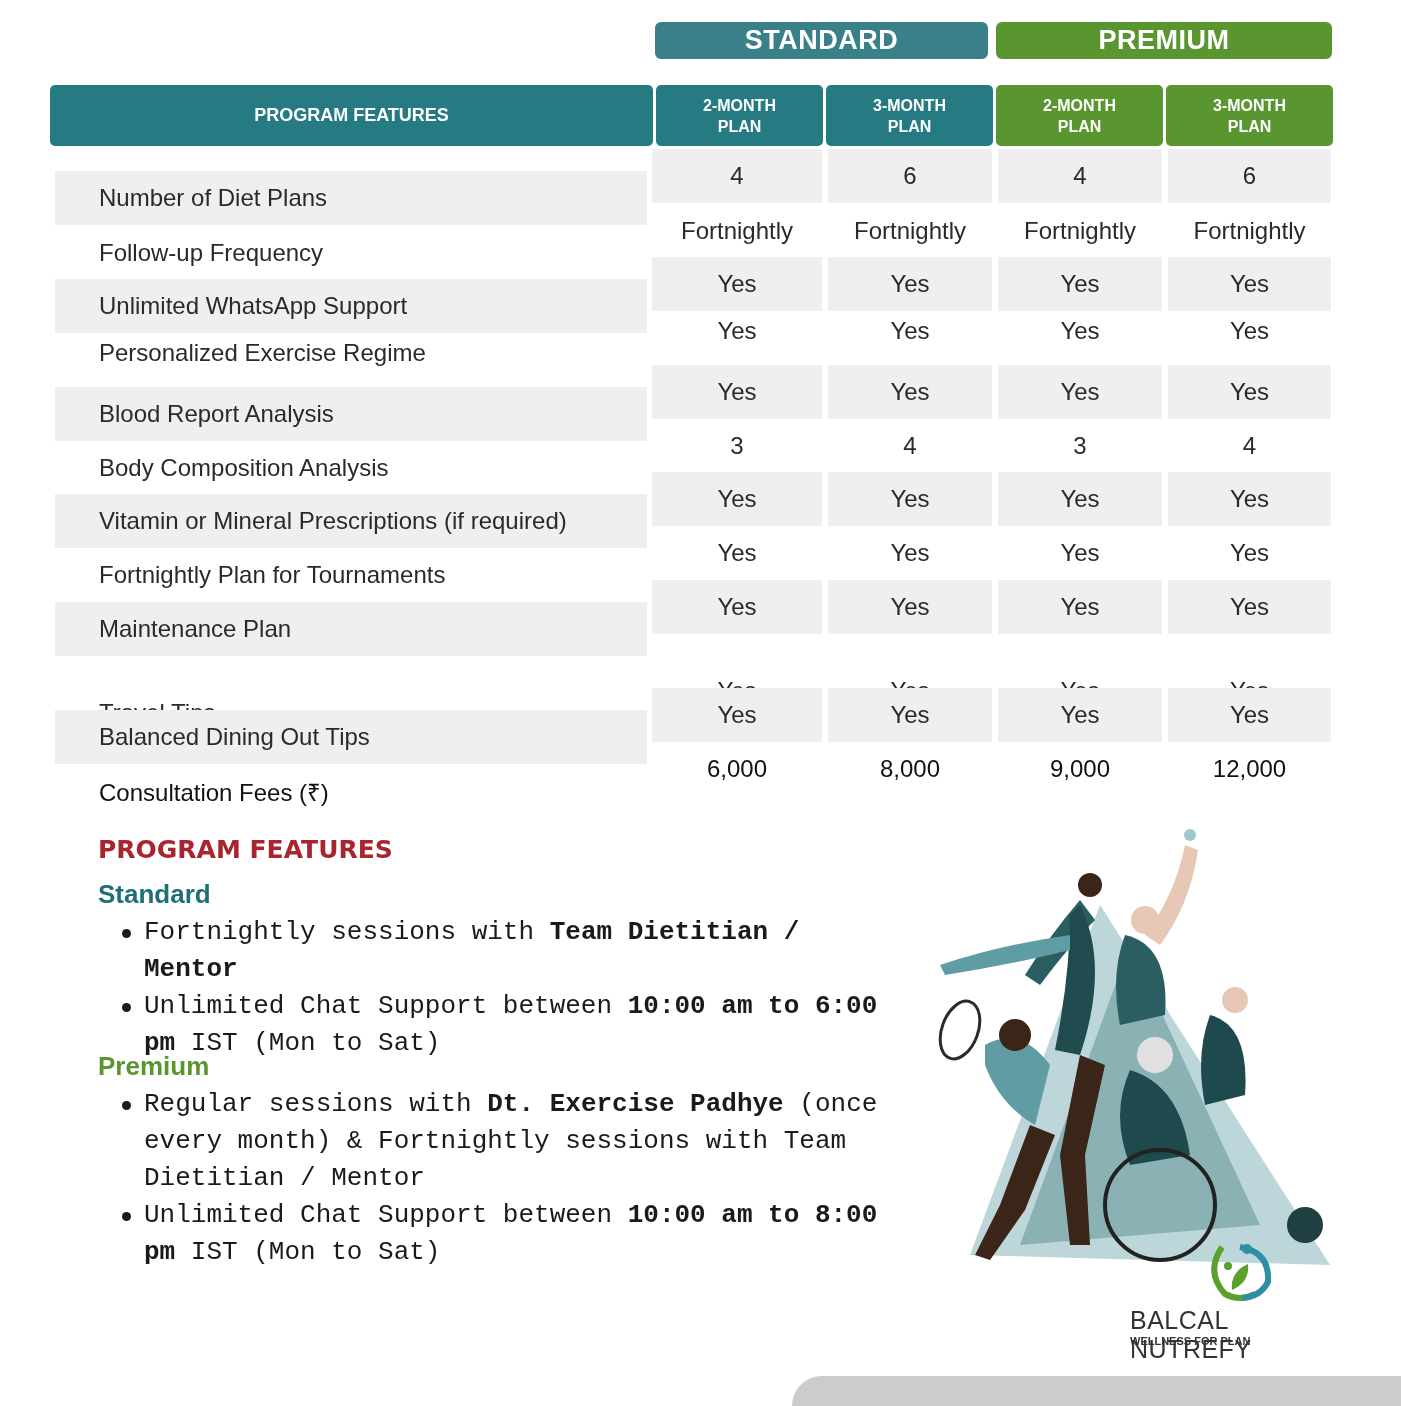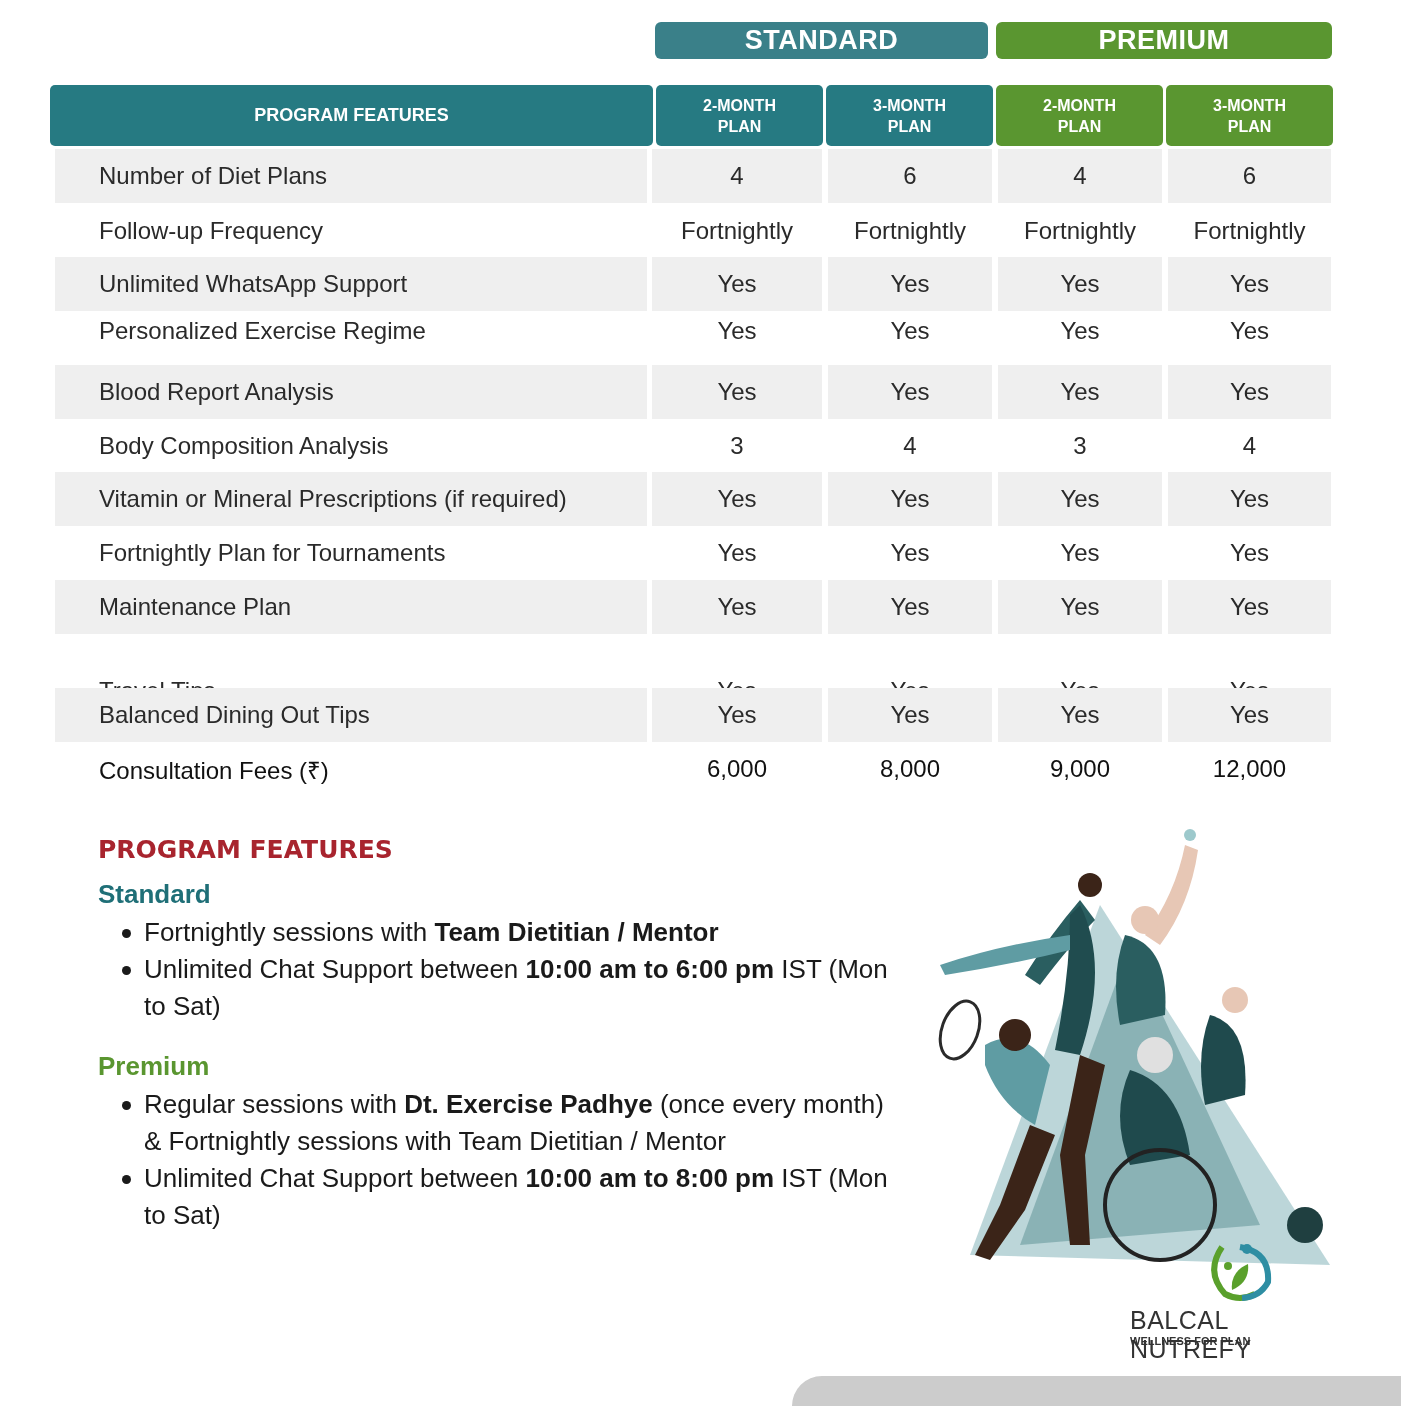--- a/index.html
+++ b/index.html
@@ -18,32 +18,32 @@
   .hdr.feat { left: 50px; width: 603px; background: #267a82; font-size: 18px; }
   .hdr.s1 { left: 656px; width: 167px; background: #267a82; }
   .hdr.s2 { left: 826px; width: 167px; background: #267a82; }
   .hdr.p1 { left: 996px; width: 167px; background: #5a9630; }
   .hdr.p2 { left: 1166px; width: 167px; background: #5a9630; }
 
   .row { position: absolute; left: 0; width: 1401px; height: 54px; }
   .cell { position: absolute; top: 0; height: 54px; display: flex; align-items: center;
           font-size: 24px; color: #2a2a2a; font-family: "Liberation Sans", sans-serif; }
   .row.shade .cell { background: #efefef; }
-  .cell.label { left: 55px; width: 592px; padding-left: 44px; }
+  .cell.label { left: 55px; width: 592px; padding-left: 44px; margin-top: 22px; }
   .cell.v { justify-content: center; }
   .cell.c0 { left: 652px; width: 170px; }
   .cell.c1 { left: 828px; width: 164px; }
   .cell.c2 { left: 998px; width: 164px; }
   .cell.c3 { left: 1168px; width: 163px; }
   .row.fees .cell { font-weight: normal; color: #111; background: transparent; }
   .sec-title { position: absolute; left: 98px; top: 835px; font-size: 25px; font-weight: bold; color: #a8242e; }
   .sub { position: absolute; left: 98px; font-size: 26px; font-weight: bold; font-family: "Liberation Sans", sans-serif; }
   .sub.std { top: 879px; color: #1f6f77; }
   .sub.prem { top: 1051px; color: #5a9630; }
-  ul.bl { position: absolute; left: 120px; list-style: none; font-family: Liberation Sans, sans-serif;
+  ul.bl { position: absolute; left: 120px; list-style: none; font-family: Liberation Mono, monospace;
           font-size: 26px; color: #1a1a1a; line-height: 37px; width: 780px; }
   ul.bl li { position: relative; padding-left: 24px; }
   ul.bl li::before { content: ""; position: absolute; left: 2px; top: 15px; width: 9px; height: 9px;
                      border-radius: 50%; background: #1a1a1a; }
   ul.bl.std { top: 914px; }
   ul.bl.prem { top: 1086px; }
   b { font-weight: bold; }
 
   .art { position: absolute; left: 930px; top: 825px; width: 410px; height: 450px; }
   .logo { position: absolute; left: 1130px; top: 1232px; width: 215px; height: 120px; text-align: left; }

